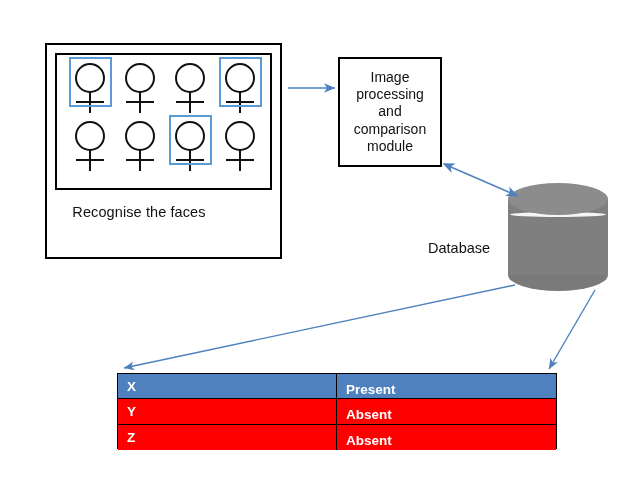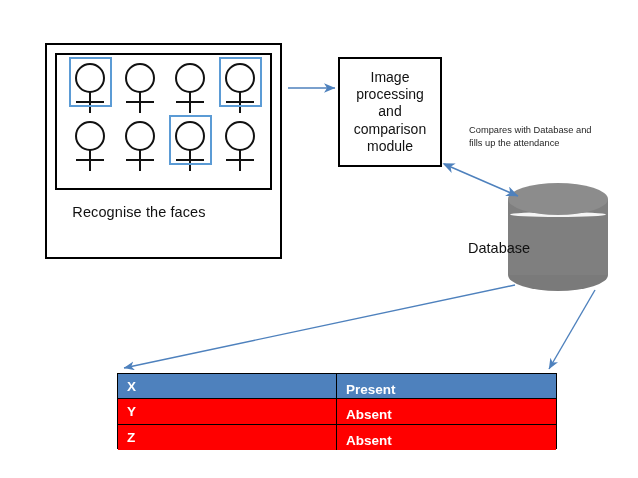--- a/index.html
+++ b/index.html
@@ -34,21 +34,21 @@
 
   
   .db{position:absolute;left:508px;top:183px;width:100px;height:108px;}
   .db-body{position:absolute;left:0;top:16px;width:100px;height:76px;background:#7F7F7F;}
   .db-top{position:absolute;left:0;top:0;width:100px;height:32px;border-radius:50%;
           background:#8C8C8C;}
   .db-bottom{position:absolute;left:0;top:76px;width:100px;height:32px;border-radius:50%;
              background:#7A7A7A;}
   .db-gap{position:absolute;left:2px;top:29px;width:96px;height:5px;border-radius:50%;
           background:#ffffff;opacity:.92;}
-  .db-label{position:absolute;left:428px;top:240px;font-size:14.5px;color:#111;margin-left:40px;}
+  .db-label{position:absolute;left:428px;top:240px;font-size:14.5px;color:#111;}
 
   
   .table{position:absolute;left:117px;top:373px;width:440px;height:76px;
          border:1.5px solid #000;box-sizing:border-box;}
   .trow{display:flex;height:25.3px;box-sizing:border-box;border-bottom:1.4px solid #000;}
   .trow:last-child{border-bottom:none;}
   .trow.blue{background:#4E81BD;}
   .trow.red{background:#FF0000;}
   .cell-name{width:219px;box-sizing:border-box;border-right:1.4px solid #000;
              display:flex;align-items:center;padding-left:9px;
@@ -119,21 +119,20 @@
       <span class="arms"></span>
     </div>
   </div>
 
   <div class="caption">Recognise the faces</div>
 
   <div class="module">
     <span>Image processing and comparison module</span>
   </div>
 
-  <div class="note">Compares with Database and fills up the attendance</div>
 
   <div class="db">
     <span class="db-bottom"></span>
     <span class="db-body"></span>
     <span class="db-gap"></span>
     <span class="db-top"></span>
   </div>
   <div class="db-label">Database</div>
 
   <svg class="arrows" viewBox="0 0 638 478">

